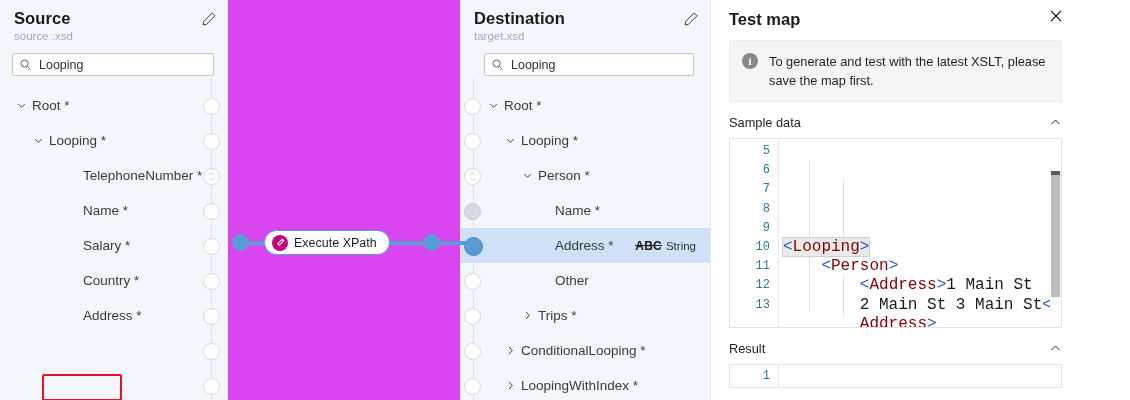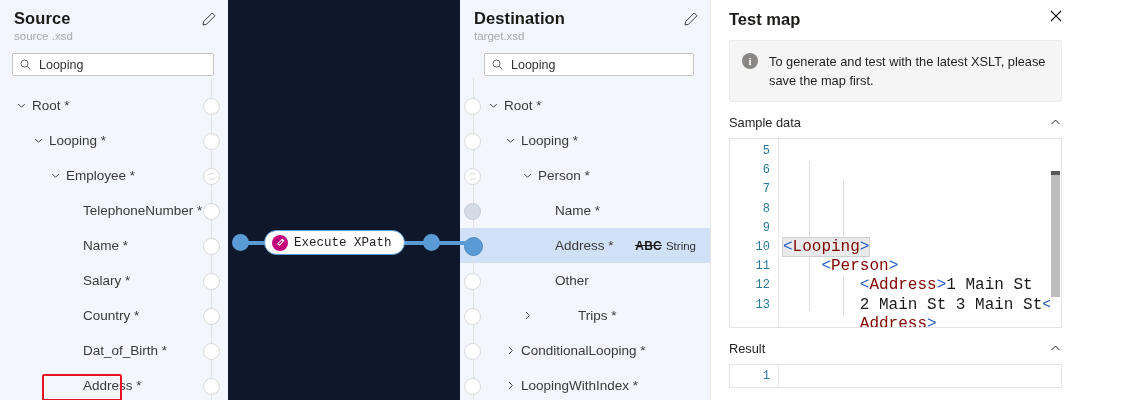--- a/index.html
+++ b/index.html
@@ -144,23 +144,22 @@
     border: 2.5px solid #e81123;
     border-radius: 2px;
     pointer-events: none;
   }
 
   
   .canvas {
     position: relative;
     flex: none;
     width: 232px;
-    background: #0f172a;
+    background: #d946ef;
     height: 400px;
-    font-family: Liberation Mono, monospace;
   }
   .xpath-node {
     position: absolute;
     left: 36px; top: 230px;
     height: 25px;
     display: flex; align-items: center;
     gap: 6px;
     padding: 0 12px 0 7px;
     background: #ffffff;
     border: 1.3px solid #5b9bd5;
@@ -347,28 +346,20 @@
           <span class="tree-label">Root *</span>
         </div>
         <div class="tree-row" style="padding-left: 31px;">
           <span class="chev">
             <svg viewBox="0 0 16 16" width="13" height="13" fill="none" stroke="currentColor" stroke-width="1.15">
               <path d="M4 6.2l4 4 4-4"></path>
             </svg>
           </span>
           <span class="tree-label">Looping *</span>
         </div>
-        <div class="tree-row" style="padding-left: 48px;">
-          <span class="chev">
-            <svg viewBox="0 0 16 16" width="13" height="13" fill="none" stroke="currentColor" stroke-width="1.15">
-              <path d="M4 6.2l4 4 4-4"></path>
-            </svg>
-          </span>
-          <span class="tree-label">Employee *</span>
-        </div>
         <div class="tree-row" style="padding-left: 65px;">
           <span class="chev spacer">
             <svg viewBox="0 0 16 16" width="13" height="13" fill="none" stroke="currentColor" stroke-width="1.15">
               <path d="M4 6.2l4 4 4-4"></path>
             </svg>
           </span>
           <span class="tree-label">TelephoneNumber *</span>
         </div>
         <div class="tree-row" style="padding-left: 65px;">
           <span class="chev spacer">
@@ -386,28 +377,20 @@
           </span>
           <span class="tree-label">Salary *</span>
         </div>
         <div class="tree-row" style="padding-left: 65px;">
           <span class="chev spacer">
             <svg viewBox="0 0 16 16" width="13" height="13" fill="none" stroke="currentColor" stroke-width="1.15">
               <path d="M4 6.2l4 4 4-4"></path>
             </svg>
           </span>
           <span class="tree-label">Country *</span>
-        </div>
-        <div class="tree-row" style="padding-left: 65px;">
-          <span class="chev spacer">
-            <svg viewBox="0 0 16 16" width="13" height="13" fill="none" stroke="currentColor" stroke-width="1.15">
-              <path d="M4 6.2l4 4 4-4"></path>
-            </svg>
-          </span>
-          <span class="tree-label">Dat_of_Birth *</span>
         </div>
         <div class="tree-row" style="padding-left: 65px;">
           <span class="chev spacer">
             <svg viewBox="0 0 16 16" width="13" height="13" fill="none" stroke="currentColor" stroke-width="1.15">
               <path d="M4 6.2l4 4 4-4"></path>
             </svg>
           </span>
           <span class="tree-label">Address *</span>
         </div>
       </div>
@@ -517,21 +500,21 @@
           </span>
         </div>
         <div class="tree-row" style="padding-left: 77px;">
           <span class="chev spacer">
             <svg viewBox="0 0 16 16" width="13" height="13" fill="none" stroke="currentColor" stroke-width="1.15">
               <path d="M4 6.2l4 4 4-4"></path>
             </svg>
           </span>
           <span class="tree-label">Other</span>
         </div>
-        <div class="tree-row" style="padding-left: 60px; gap: 40px;">
+        <div class="tree-row" style="padding-left: 60px;">
           <span class="chev">
             <svg viewBox="0 0 16 16" width="13" height="13" fill="none" stroke="currentColor" stroke-width="1.15">
               <path d="M6.2 3.6l4 4.4-4 4.4"></path>
             </svg>
           </span>
           <span class="tree-label">Trips *</span>
         </div>
         <div class="tree-row" style="padding-left: 43px;">
           <span class="chev">
             <svg viewBox="0 0 16 16" width="13" height="13" fill="none" stroke="currentColor" stroke-width="1.15">

